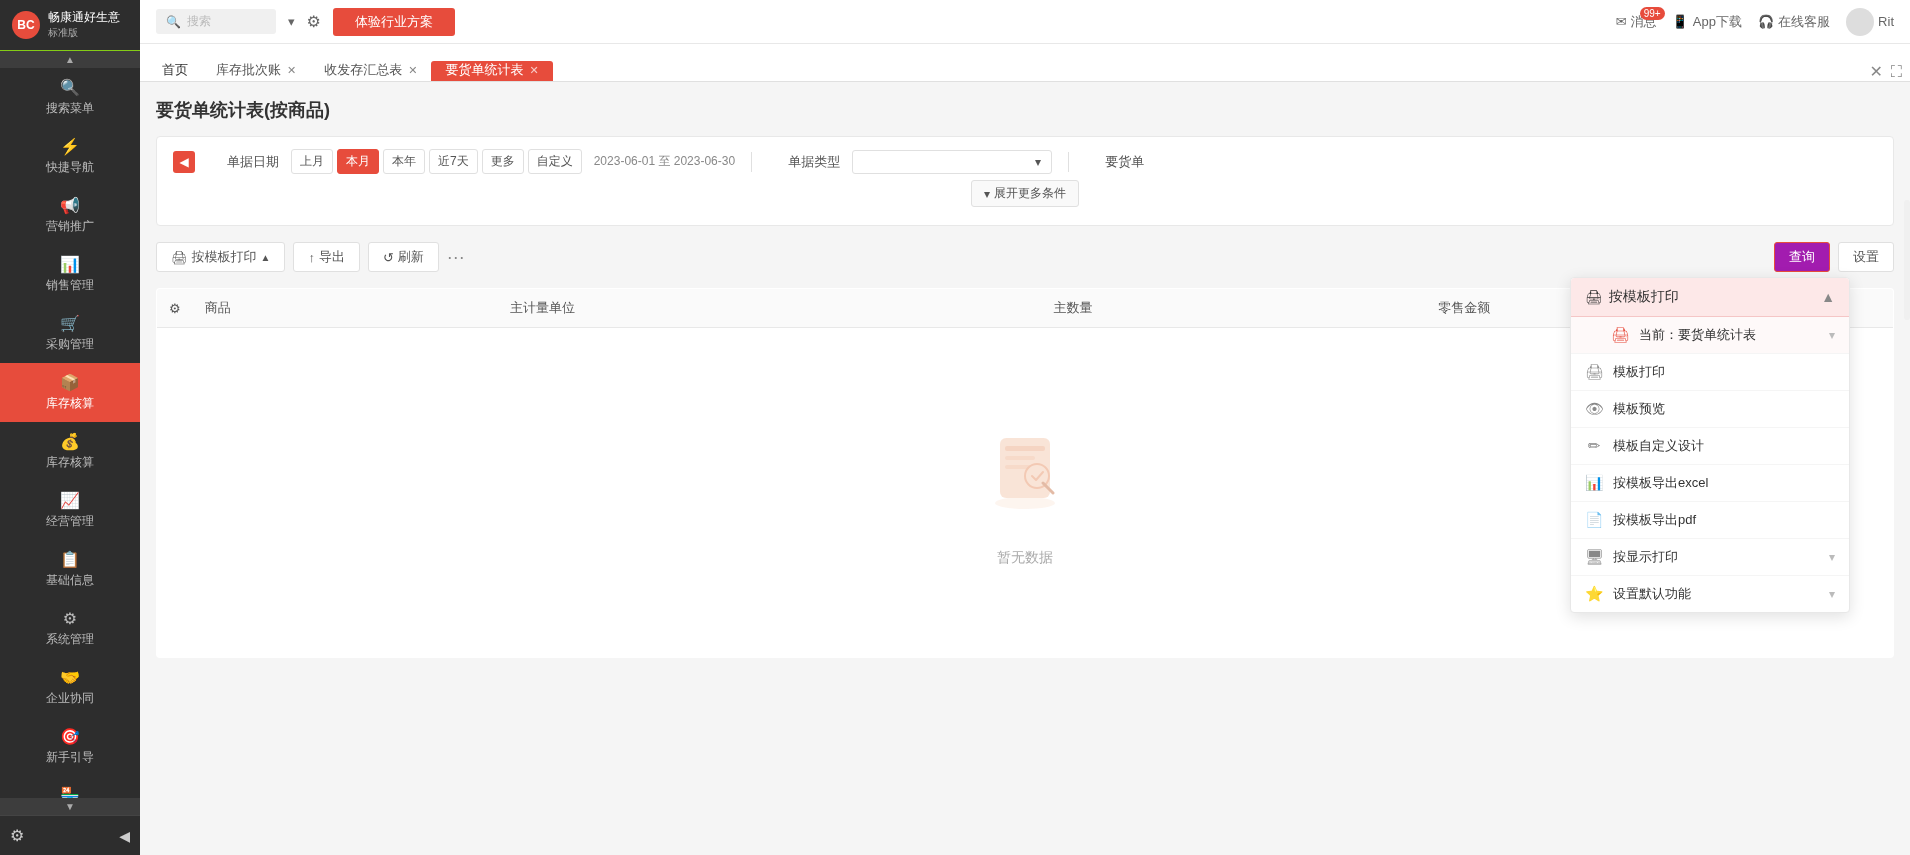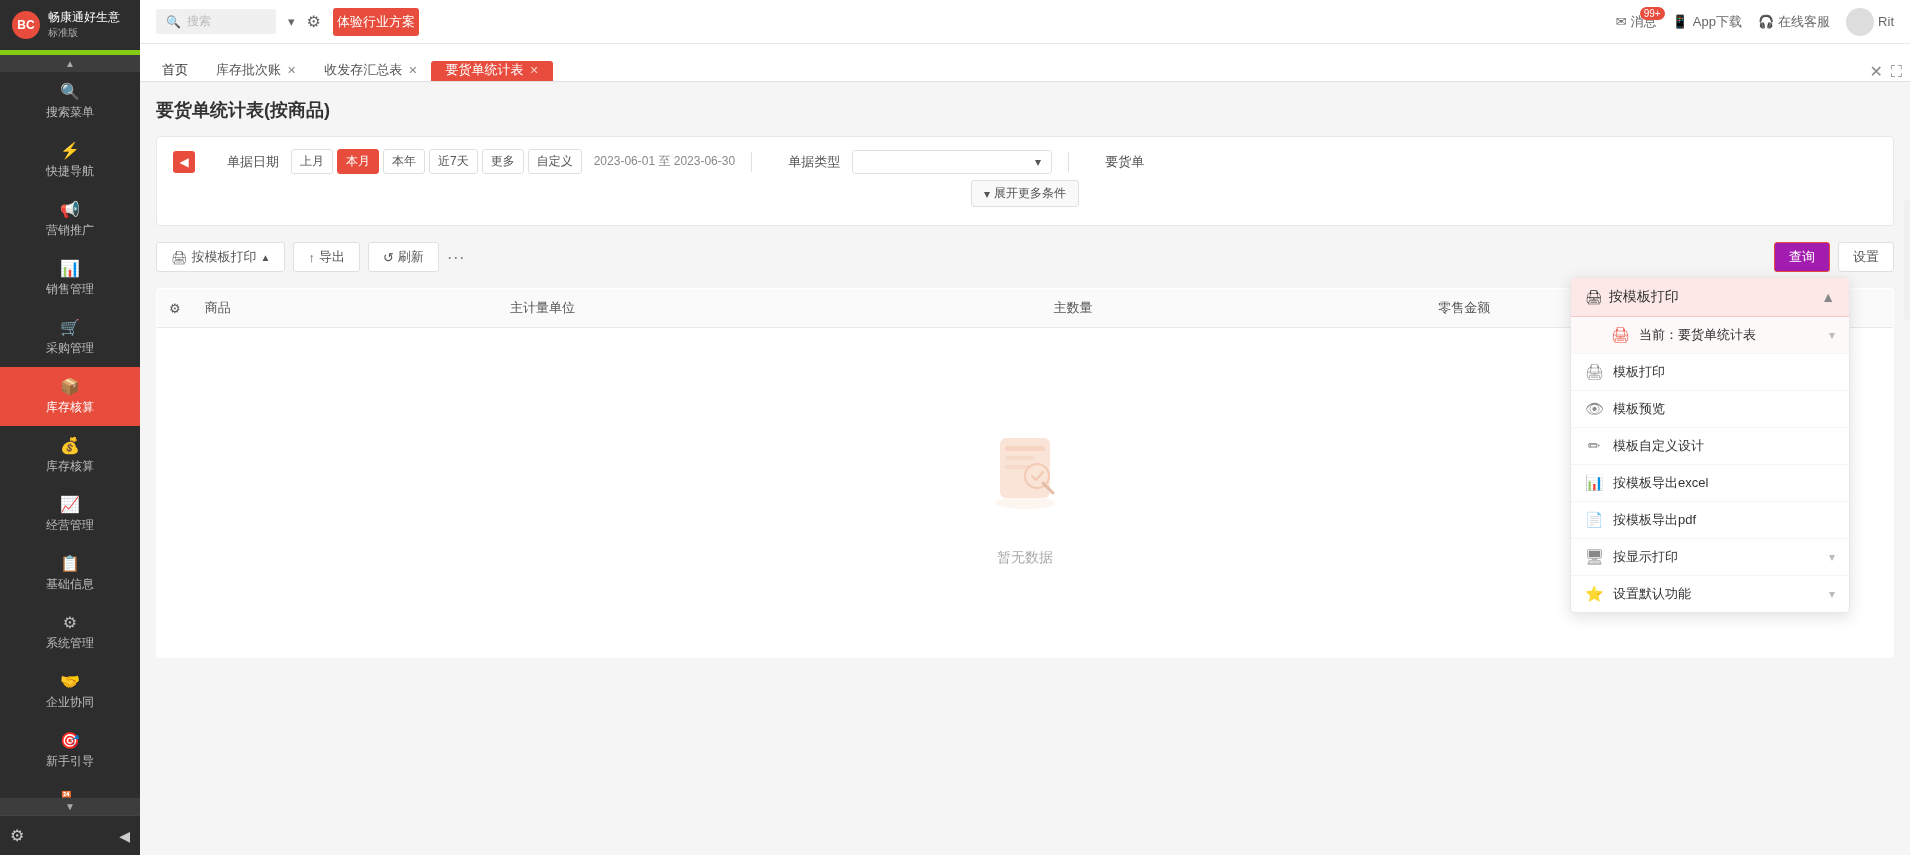--- a/index.html
+++ b/index.html
@@ -12,21 +12,21 @@
       color: #ccc;
       display: flex;
       flex-direction: column;
       flex-shrink: 0;
       height: 855px;
     }
     .sidebar-logo {
       display: flex;
       align-items: center;
       padding: 10px 12px;
-      border-bottom: 5px solid #84cc16;
+      border-bottom: 1px solid #84cc16;
       gap: 8px;
     }
     .logo-icon {
       width: 28px; height: 28px;
       background: #e74c3c;
       border-radius: 50%;
       display: flex; align-items: center; justify-content: center;
       color: white; font-weight: bold; font-size: 12px;
     }
     .logo-text { font-size: 12px; color: #fff; line-height: 1.3; }
@@ -99,21 +99,21 @@
       align-items: center;
       gap: 6px;
     }
     .header-dropdown { color: #666; cursor: pointer; }
     .header-gear { color: #666; cursor: pointer; font-size: 16px; }
     .header-trial-btn {
       background: #e74c3c;
       color: white;
       border: none;
       border-radius: 3px;
-      padding: 5px 4px;
+      padding: 5px 22px;
       font-size: 13px;
       cursor: pointer;
     }
     .header-spacer { flex: 1; }
     .header-actions {
       display: flex;
       align-items: center;
       gap: 16px;
       color: #666;
       font-size: 13px;

